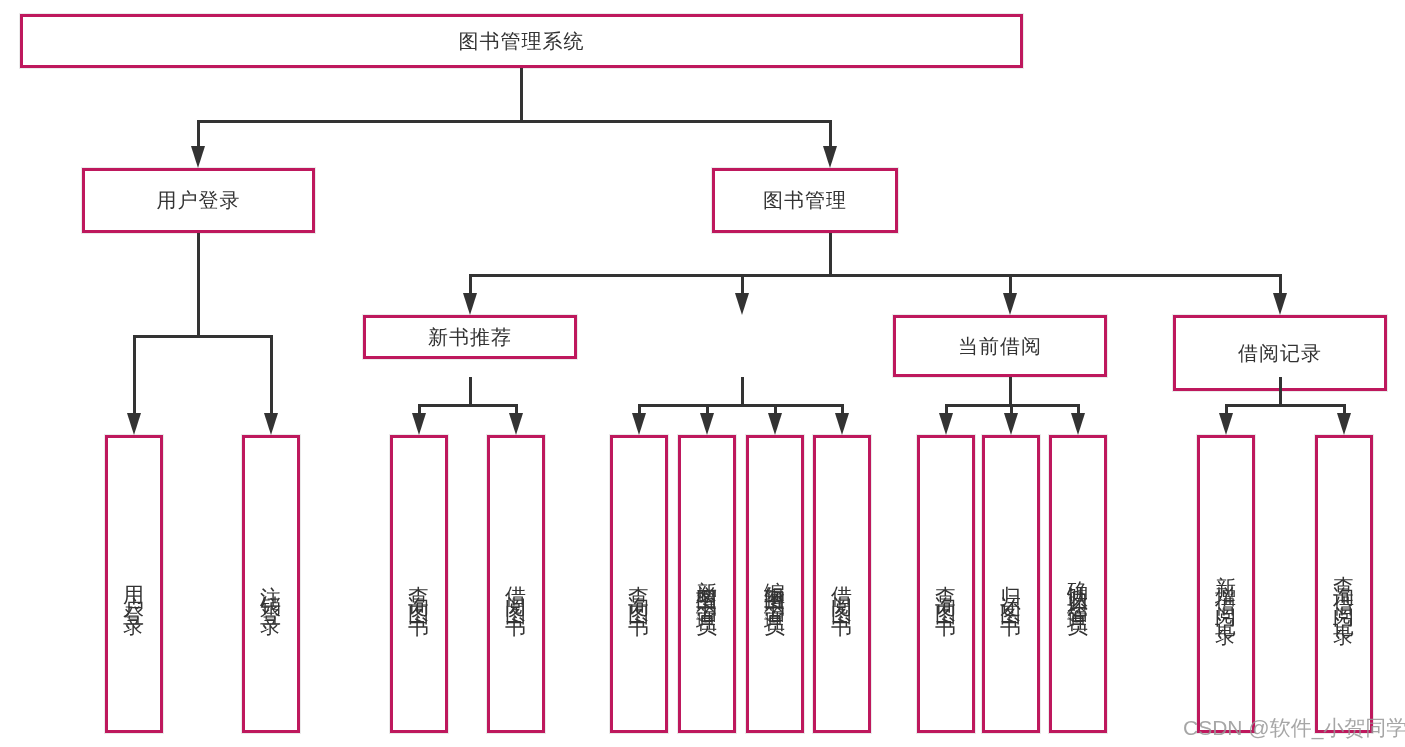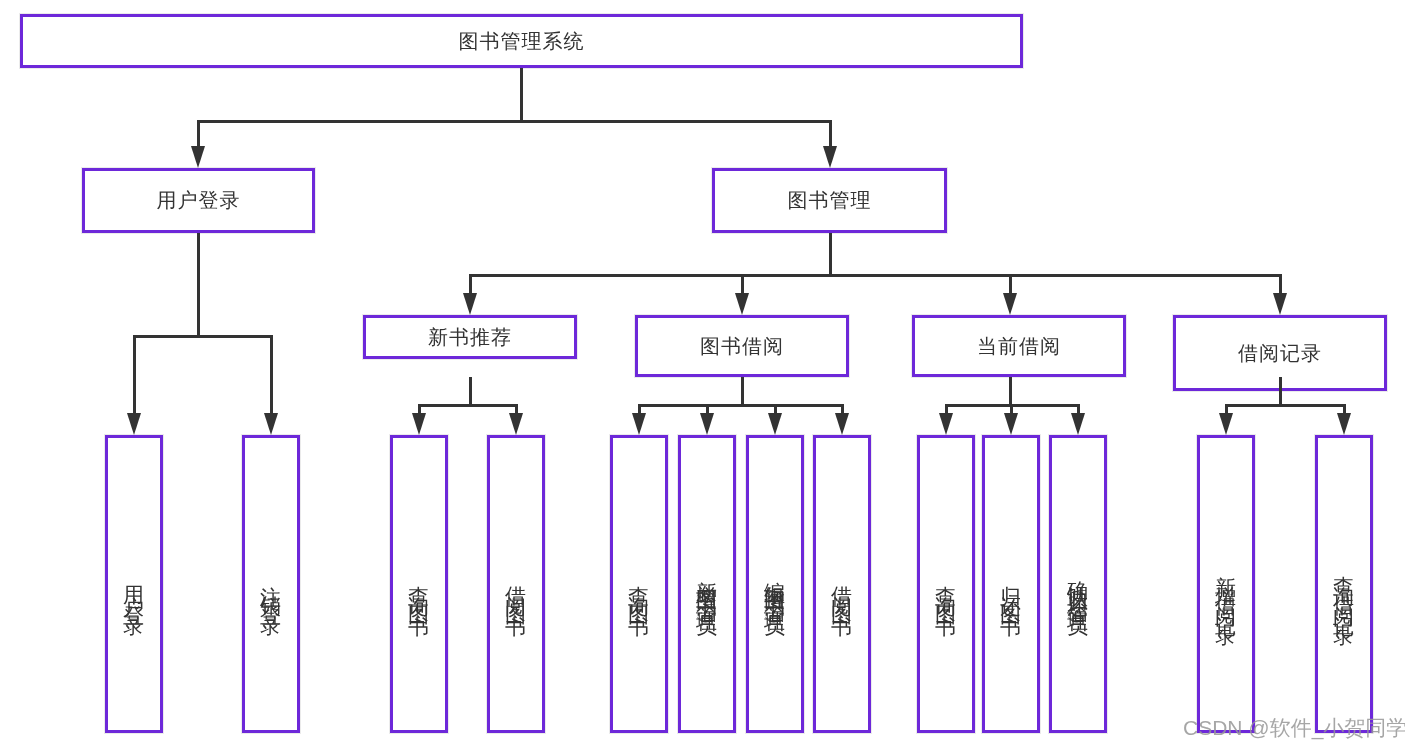--- a/index.html
+++ b/index.html
@@ -2,21 +2,21 @@
 <html><head>
 <meta charset="utf-8">
 <style>
   html,body { margin:0; padding:0; background:#ffffff; }
   .canvas {
     position:relative; width:1405px; height:747px; background:#ffffff;
     font-family:"Liberation Sans","DejaVu Sans",sans-serif; overflow:hidden;
   }
   .node {
     position:absolute; box-sizing:border-box;
-    border:3px solid #6d28d9; background:#ffffff; color:#333333;
+    border:3px solid #be185d; background:#ffffff; color:#333333;
     display:flex; align-items:center; justify-content:center;
     box-shadow:0 0 0 1px rgba(0,0,0,0.08);
   }
   .hlabel { font-size:20px; letter-spacing:1px; white-space:nowrap; }
   .vtext {
     writing-mode:vertical-rl; text-orientation:mixed;
     font-size:21px; letter-spacing:10px; margin-bottom:-10px; line-height:1;
   }
   .vtight { letter-spacing:5px; margin-bottom:-5px; }
   .vl { position:absolute; width:3px; background:#333333; }
@@ -36,31 +36,28 @@
 
 <div class="canvas">
 
   <div class="node" style="left:20px;top:14px;width:1003px;height:54px">
     <span class="hlabel">图书管理系统</span>
   </div>
 
   <div class="node" style="left:82px;top:168px;width:233px;height:65px">
     <span class="hlabel">用户登录</span>
   </div>
-  <div class="node" style="left:712px;top:168px;width:235px;height:65px">
+  <div class="node" style="left:712px;top:168px;width:186px;height:65px">
     <span class="hlabel">图书管理</span>
   </div>
 
   <div class="node" style="left:363px;top:315px;width:214px;height:44px">
     <span class="hlabel">新书推荐</span>
   </div>
-  <div class="node" style="left:635px;top:315px;width:214px;height:62px">
-    <span class="hlabel">图书借阅</span>
-  </div>
-  <div class="node" style="left:912px;top:315px;width:214px;height:62px">
+  <div class="node" style="left:893px;top:315px;width:214px;height:62px">
     <span class="hlabel">当前借阅</span>
   </div>
   <div class="node" style="left:1173px;top:315px;width:214px;height:76px">
     <span class="hlabel">借阅记录</span>
   </div>
 
   <div class="node" style="left:105px;top:435px;width:58px;height:298px">
     <span class="vtext">用户登录</span>
   </div>
   <div class="node" style="left:242px;top:435px;width:58px;height:298px">

